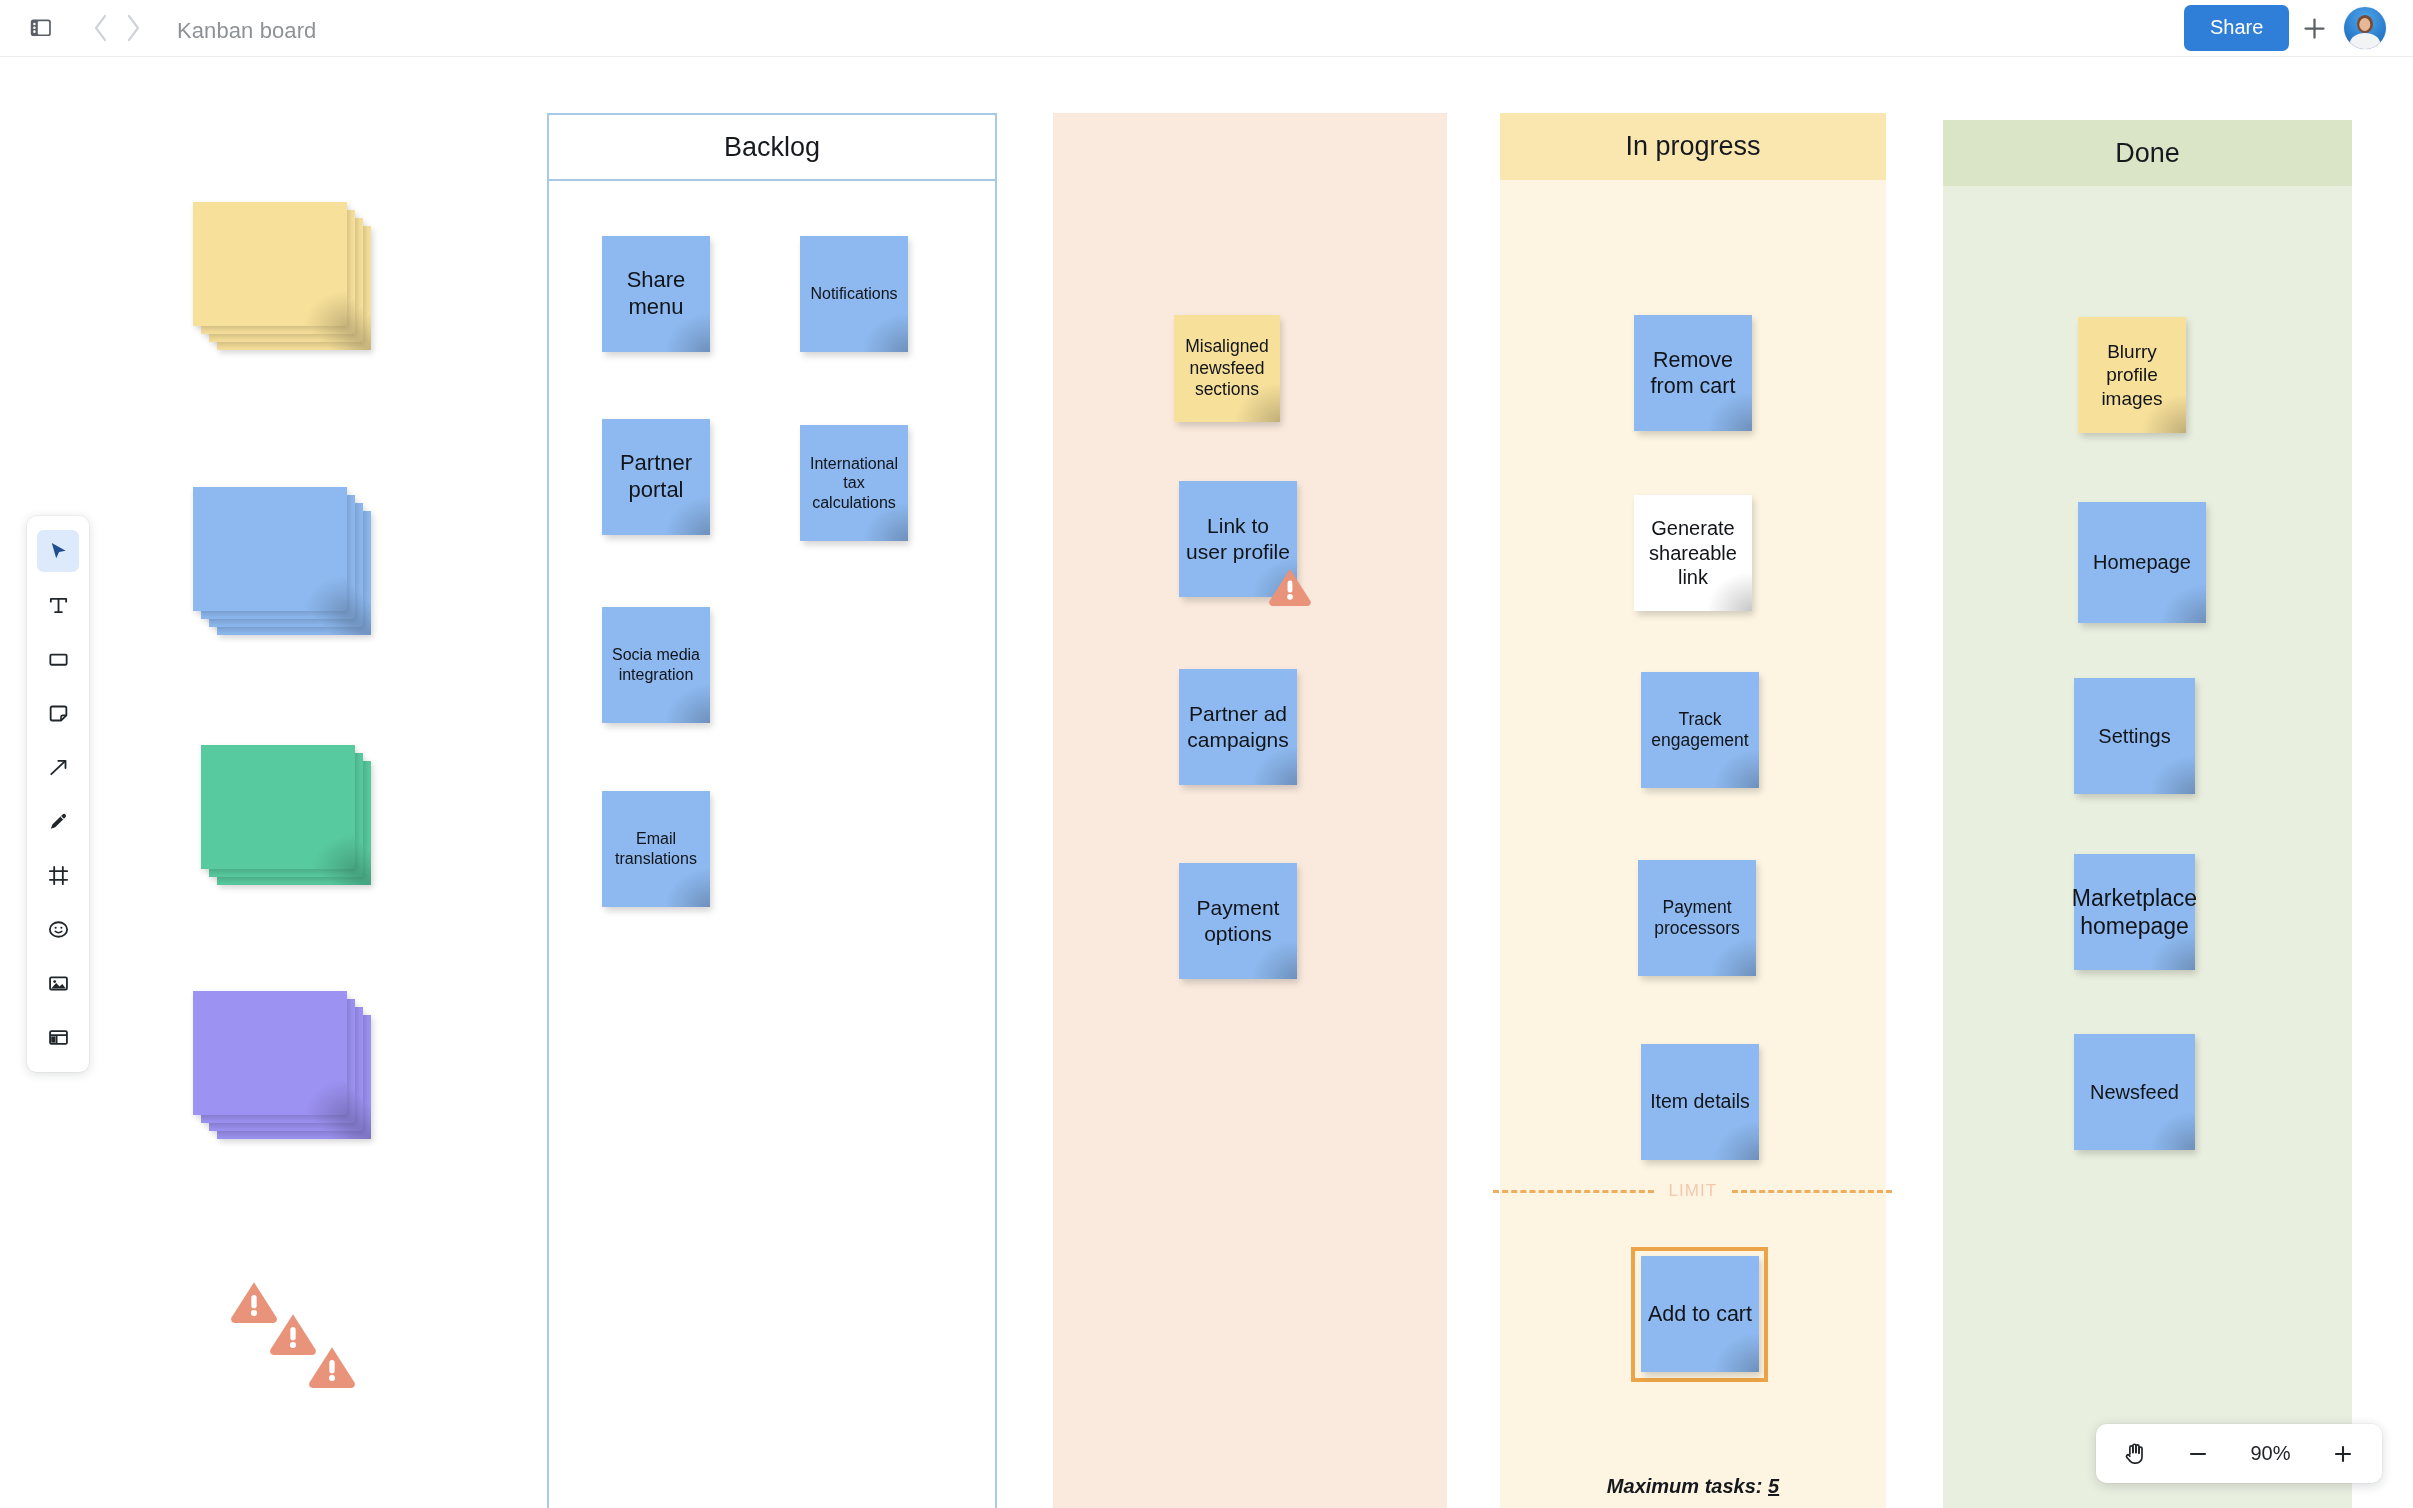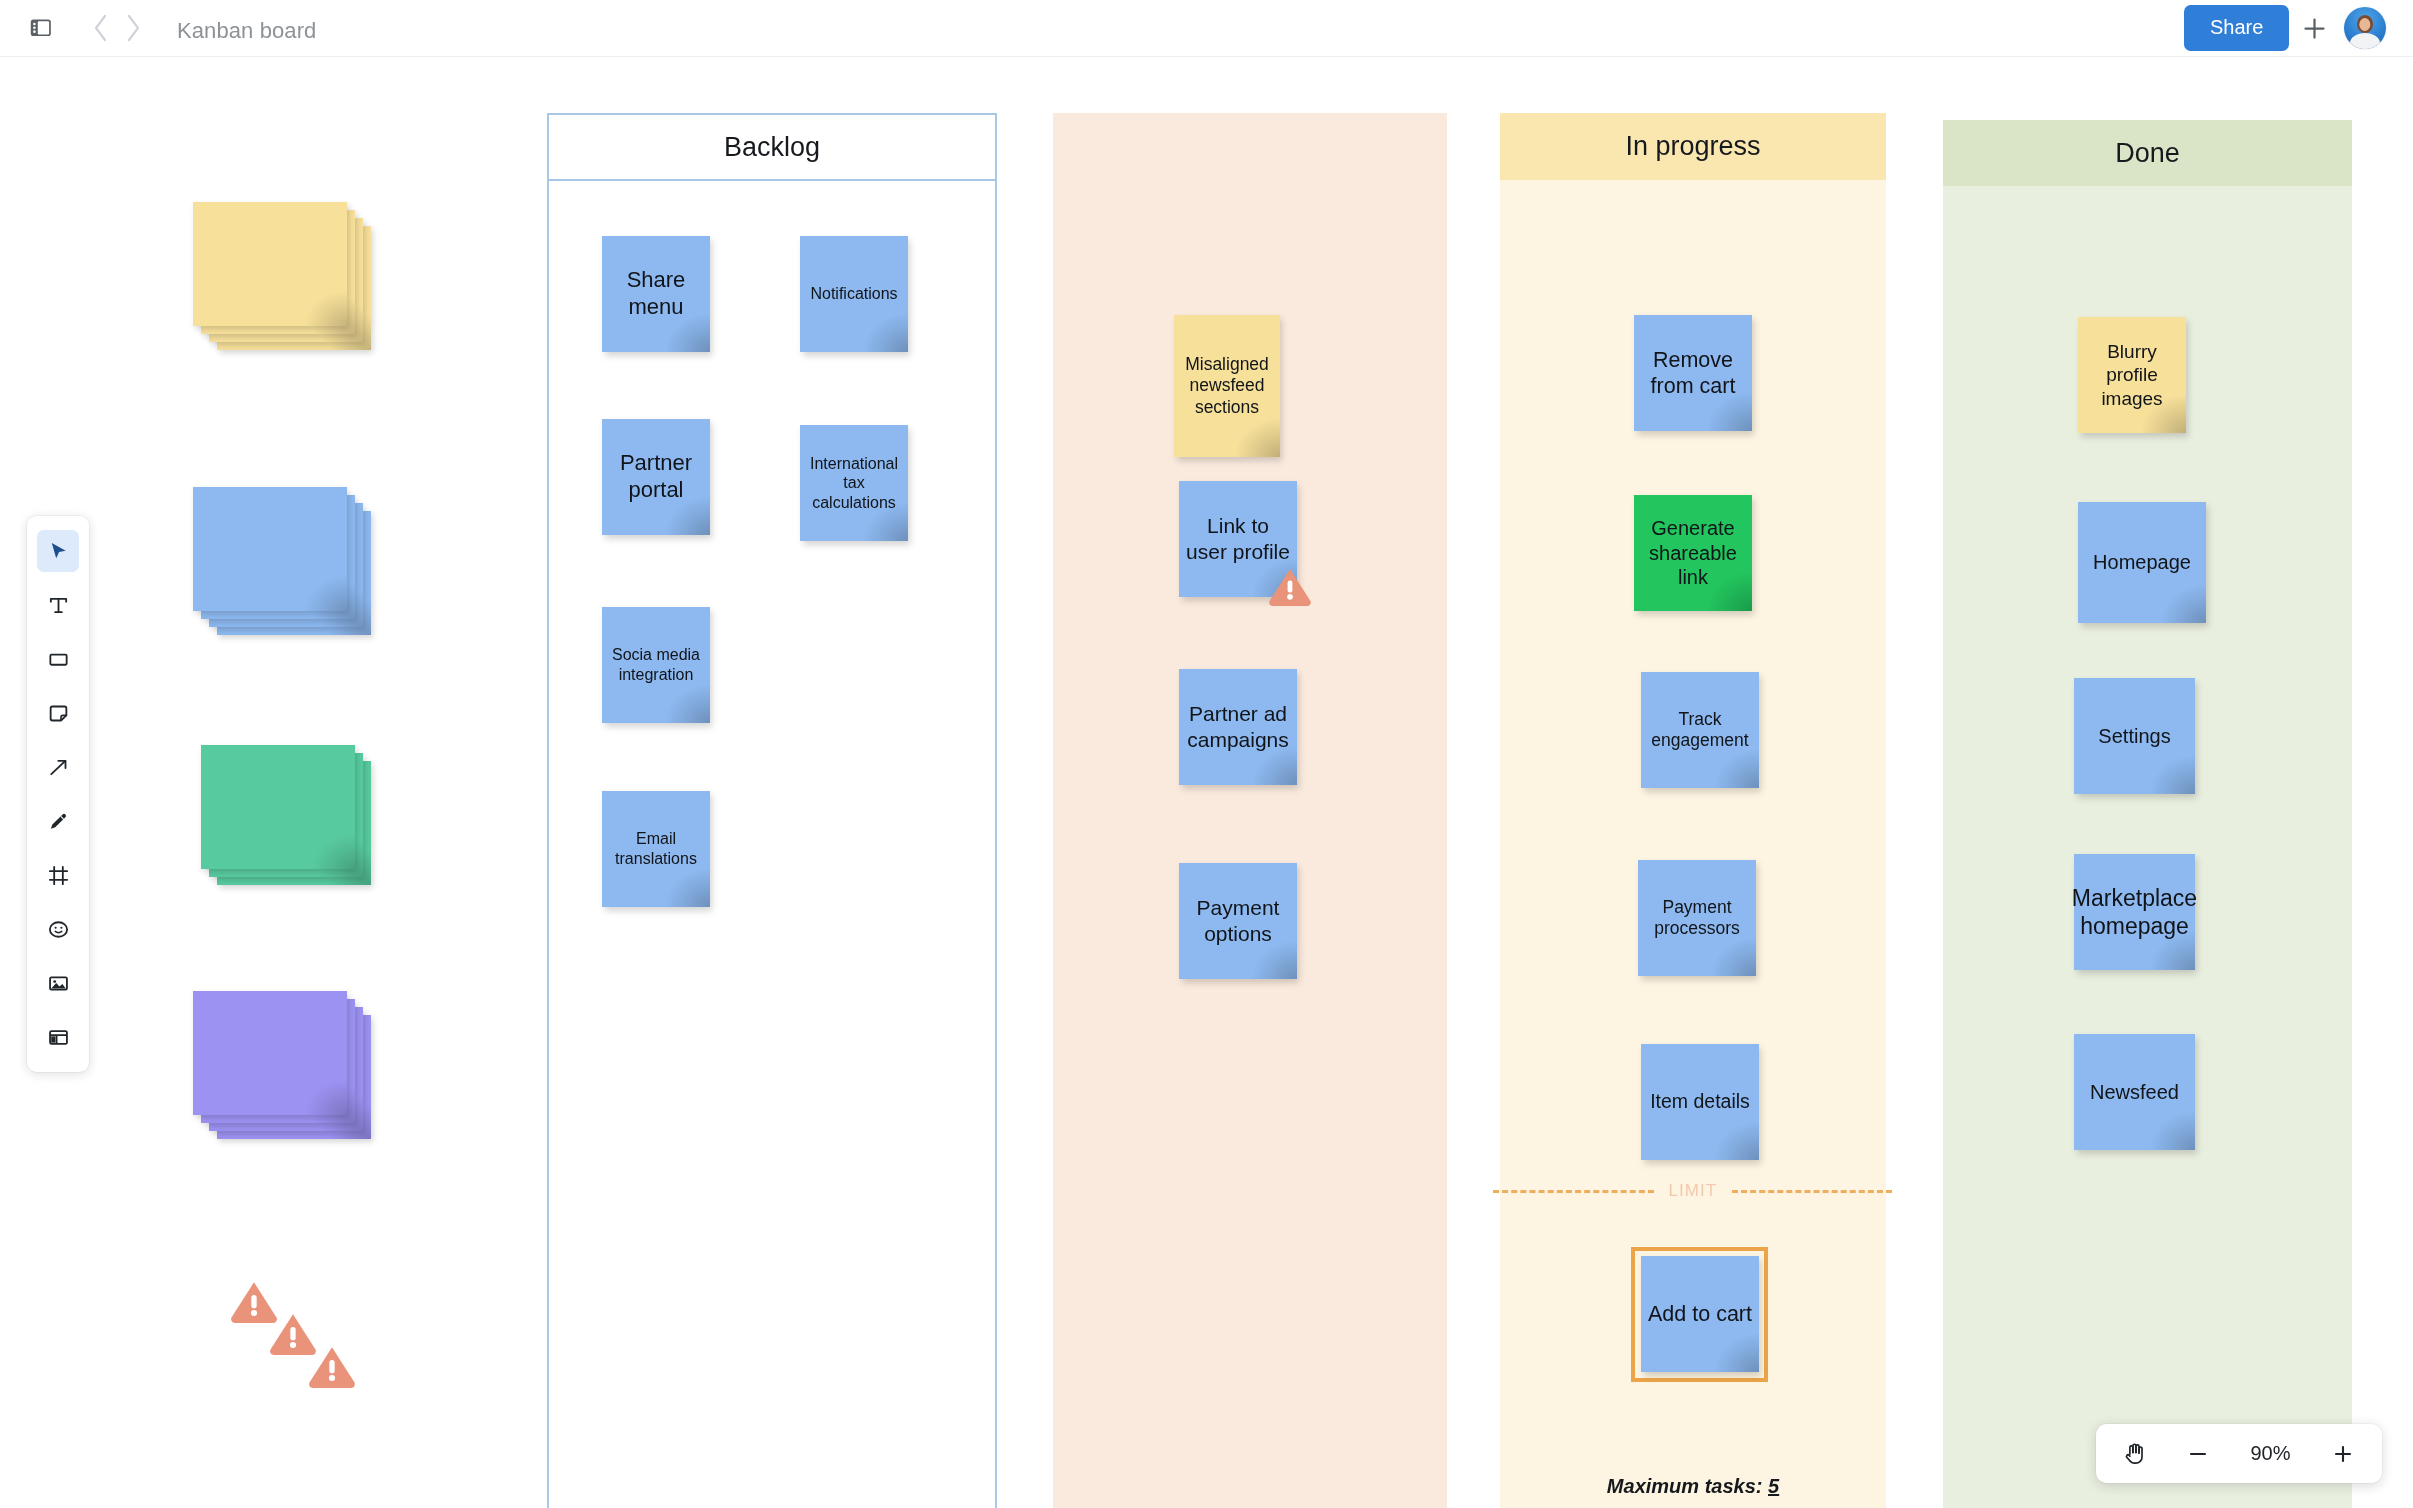--- a/index.html
+++ b/index.html
@@ -308,21 +308,21 @@
     <div class="note" style="left:53px; top:492px; width:108px; height:116px; background:#8db9f0; font-size:16px;">
       <span class="txt">Socia media integration</span>
     </div>
     <div class="note" style="left:53px; top:676px; width:108px; height:116px; background:#8db9f0; font-size:16px;">
       <span class="txt">Email translations</span>
     </div>
   </div>
 
   <div class="col" style="left:1053px; top:54px; width:394px; height:1404px; background:#faeade;">
 
-    <div class="note" style="left:121px; top:202px; width:106px; height:142px; background:#f7e09a; font-size:17.5px;">
+    <div class="note" style="left:121px; top:202px; width:106px; height:107px; background:#f7e09a; font-size:17.5px;">
       <span class="txt">Misaligned newsfeed sections</span>
     </div>
 
     <div class="note" style="left:126px; top:368px; width:118px; height:116px; background:#8db9f0; font-size:21px;">
       <span class="txt">Link to user profile</span>
       <span class="badge-warn" style="right:-16px; bottom:-15px;">
         <svg width="46" height="40" viewBox="0 0 74 66">
             <path d="M37 5 L71 58 a6 6 0 0 1 -5 8 H8 a6 6 0 0 1 -5 -8 Z" fill="#e8937a"></path>
             <rect x="33" y="24" width="8" height="20" rx="4" fill="#fff"></rect>
             <circle cx="37" cy="51" r="4.6" fill="#fff"></circle>
@@ -340,21 +340,21 @@
   </div>
 
   <div class="col" style="left:1500px; top:54px; width:386px; height:1404px; background:#fdf5e2;">
     <div class="col-head" style="height:67px; background:#fae7b0;">
       <span>In progress</span>
     </div>
 
     <div class="note" style="left:134px; top:202px; width:118px; height:116px; background:#8db9f0; font-size:21.5px;">
       <span class="txt">Remove from cart</span>
     </div>
-    <div class="note" style="left:134px; top:382px; width:118px; height:116px; background:#22c55e; font-size:20px;">
+    <div class="note" style="left:134px; top:382px; width:118px; height:116px; background:#ffffff; font-size:20px;">
       <span class="txt">Generate shareable link</span>
     </div>
     <div class="note" style="left:141px; top:559px; width:118px; height:116px; background:#8db9f0; font-size:17.5px;">
       <span class="txt">Track engagement</span>
     </div>
     <div class="note" style="left:138px; top:747px; width:118px; height:116px; background:#8db9f0; font-size:17.5px;">
       <span class="txt">Payment processors</span>
     </div>
     <div class="note" style="left:141px; top:931px; width:118px; height:116px; background:#8db9f0; font-size:19.5px;">
       <span class="txt">Item details</span>

